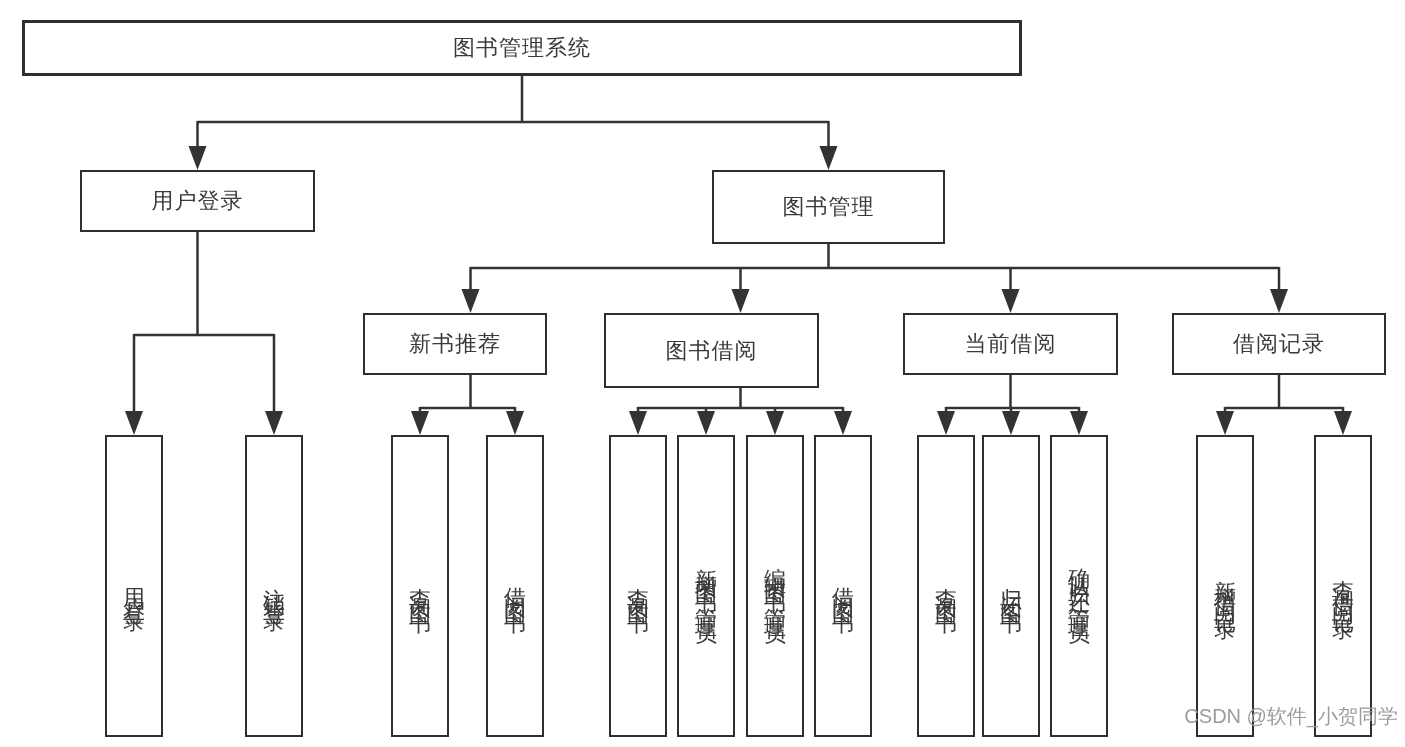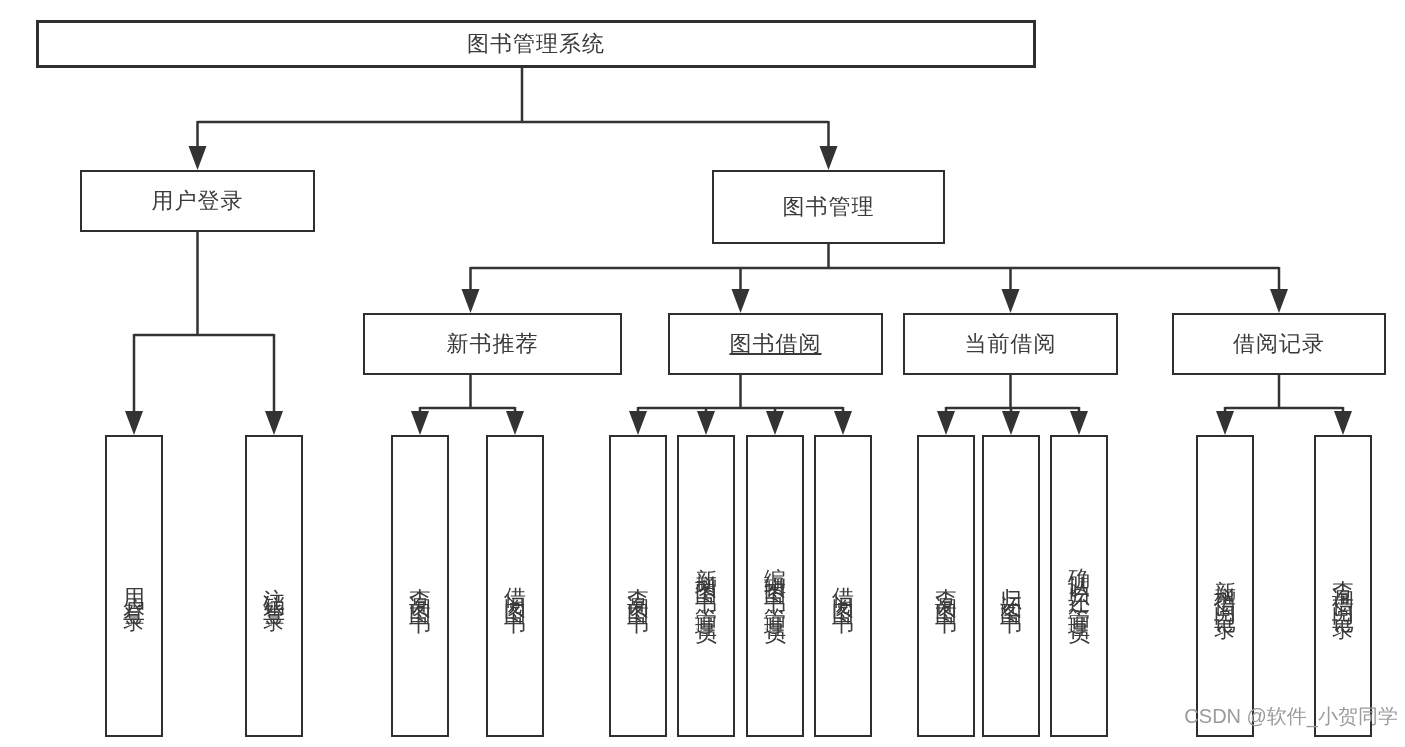--- a/index.html
+++ b/index.html
@@ -87,27 +87,27 @@
       <polygon points="766,411 784,411 775,435"></polygon>
       <polygon points="834,411 852,411 843,435"></polygon>
       <polygon points="937,411 955,411 946,435"></polygon>
       <polygon points="1002,411 1020,411 1011,435"></polygon>
       <polygon points="1070,411 1088,411 1079,435"></polygon>
       <polygon points="1216,411 1234,411 1225,435"></polygon>
       <polygon points="1334,411 1352,411 1343,435"></polygon>
     </g>
   </svg>
 
-  <div class="node root" style="left:36px; top:20px; width:1000px; height:48px;font-family:Liberation Mono, monospace;">图书管理系统</div>
+  <div class="node root" style="left:22px; top:20px; width:1000px; height:56px;font-family:Liberation Mono, monospace;">图书管理系统</div>
 
   <div class="node" style="left:80px; top:170px; width:235px; height:62px;">用户登录</div>
   <div class="node" style="left:712px; top:170px; width:233px; height:74px;">图书管理</div>
 
-  <div class="node" style="left:363px; top:313px; width:259px; height:62px;">新书推荐</div>
-  <div class="node" style="left:668px; top:313px; width:215px; height:62px;text-decoration:underline;">图书借阅</div>
+  <div class="node" style="left:363px; top:313px; width:184px; height:62px;">新书推荐</div>
+  <div class="node" style="left:604px; top:313px; width:215px; height:75px;">图书借阅</div>
   <div class="node" style="left:903px; top:313px; width:215px; height:62px;font-family:Liberation Mono, monospace;">当前借阅</div>
   <div class="node" style="left:1172px; top:313px; width:214px; height:62px;">借阅记录</div>
 
   <div class="node vert" style="left:105px; top:435px; width:58px; height:302px;">用户登录</div>
   <div class="node vert" style="left:245px; top:435px; width:58px; height:302px;">注销登录</div>
 
   <div class="node vert" style="left:391px; top:435px; width:58px; height:302px;">查询图书</div>
   <div class="node vert" style="left:486px; top:435px; width:58px; height:302px;">借阅图书</div>
 
   <div class="node vert" style="left:609px; top:435px; width:58px; height:302px;">查询图书</div>

